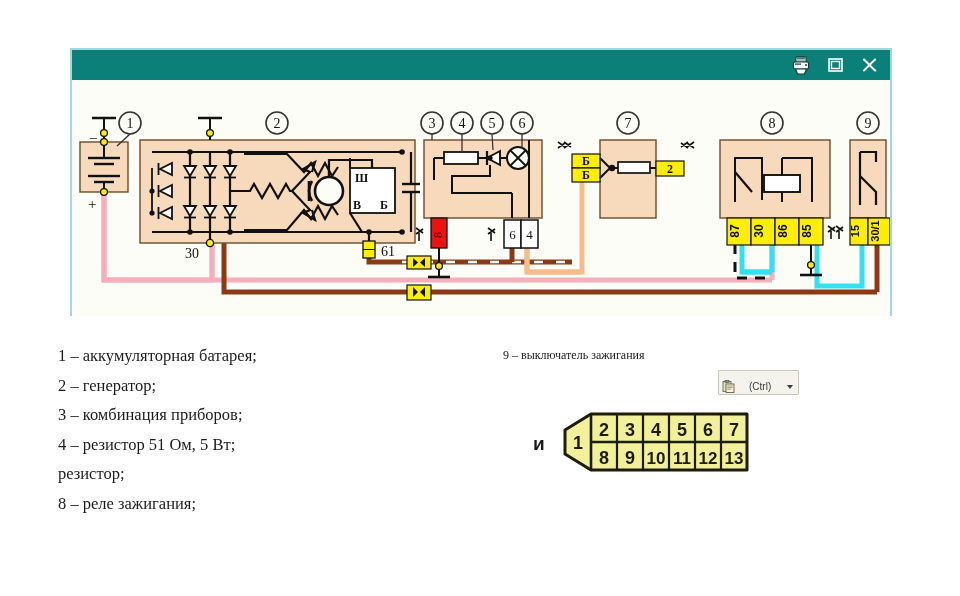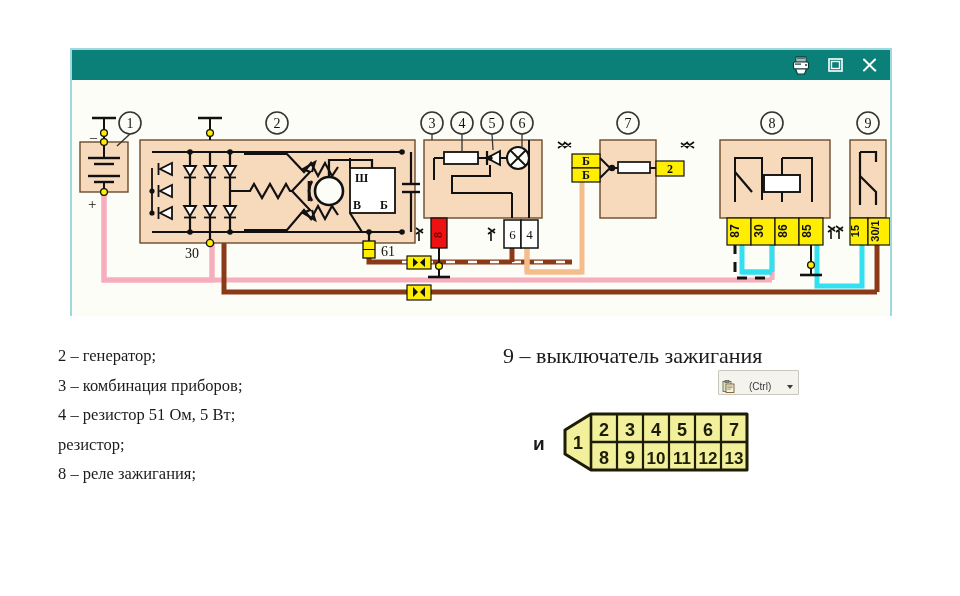--- a/index.html
+++ b/index.html
@@ -26,21 +26,21 @@
     background:#fdfdf8;
   }
   #canvas svg{display:block;}
   
   #legend-left{
     position:absolute;left:58px;top:341px;width:440px;
     font-size:16.5px;color:#1b1b1b;line-height:29.5px;
   }
   #legend-right{
     position:absolute;left:503px;top:341px;width:300px;
-    font-size:22px;color:#1b1b1b;line-height:29.5px;
+    font-size:12px;color:#1b1b1b;line-height:29.5px;
   }
   .legend-line{white-space:nowrap;}
   
   #paste-options{
     position:absolute;left:718px;top:370px;
     display:flex;align-items:center;gap:14px;
     background:#f4f3ee;border:1px solid #c9c6bd;
     padding:9px 5px 1px 3px;border-radius:1px;
     font-family:"Liberation Sans", sans-serif;font-size:10px;color:#3a3a3a;
   }
@@ -402,20 +402,21 @@
         <rect x="335" y="176" width="24" height="13" fill="#ffee00" stroke="#111" stroke-width="1.2"></rect>
         <path d="M341 178 l5 4.5 l-5 4.5 z M353 178 l-5 4.5 l5 4.5 z" fill="#111"></path>
         <rect x="335" y="205" width="24" height="15" fill="#ffee00" stroke="#111" stroke-width="1.2"></rect>
         <path d="M341 207 l5 5 l-5 5 z M353 207 l-5 5 l5 5 z" fill="#111"></path>
       </g>
     </svg>
   </div>
 </div>
 
 <div id="legend-left">
+  <div class="legend-line">1 – аккумуляторная батарея;</div>
   <div class="legend-line">2 – генератор;</div>
   <div class="legend-line">3 – комбинация приборов;</div>
   <div class="legend-line">4 – резистор 51 Ом, 5 Вт;</div>
   <div class="legend-line">резистор;</div>
   <div class="legend-line">8 – реле зажигания;</div>
 </div>
 
 <div id="legend-right">
   <div class="legend-line">9 – выключатель зажигания</div>
 </div>

